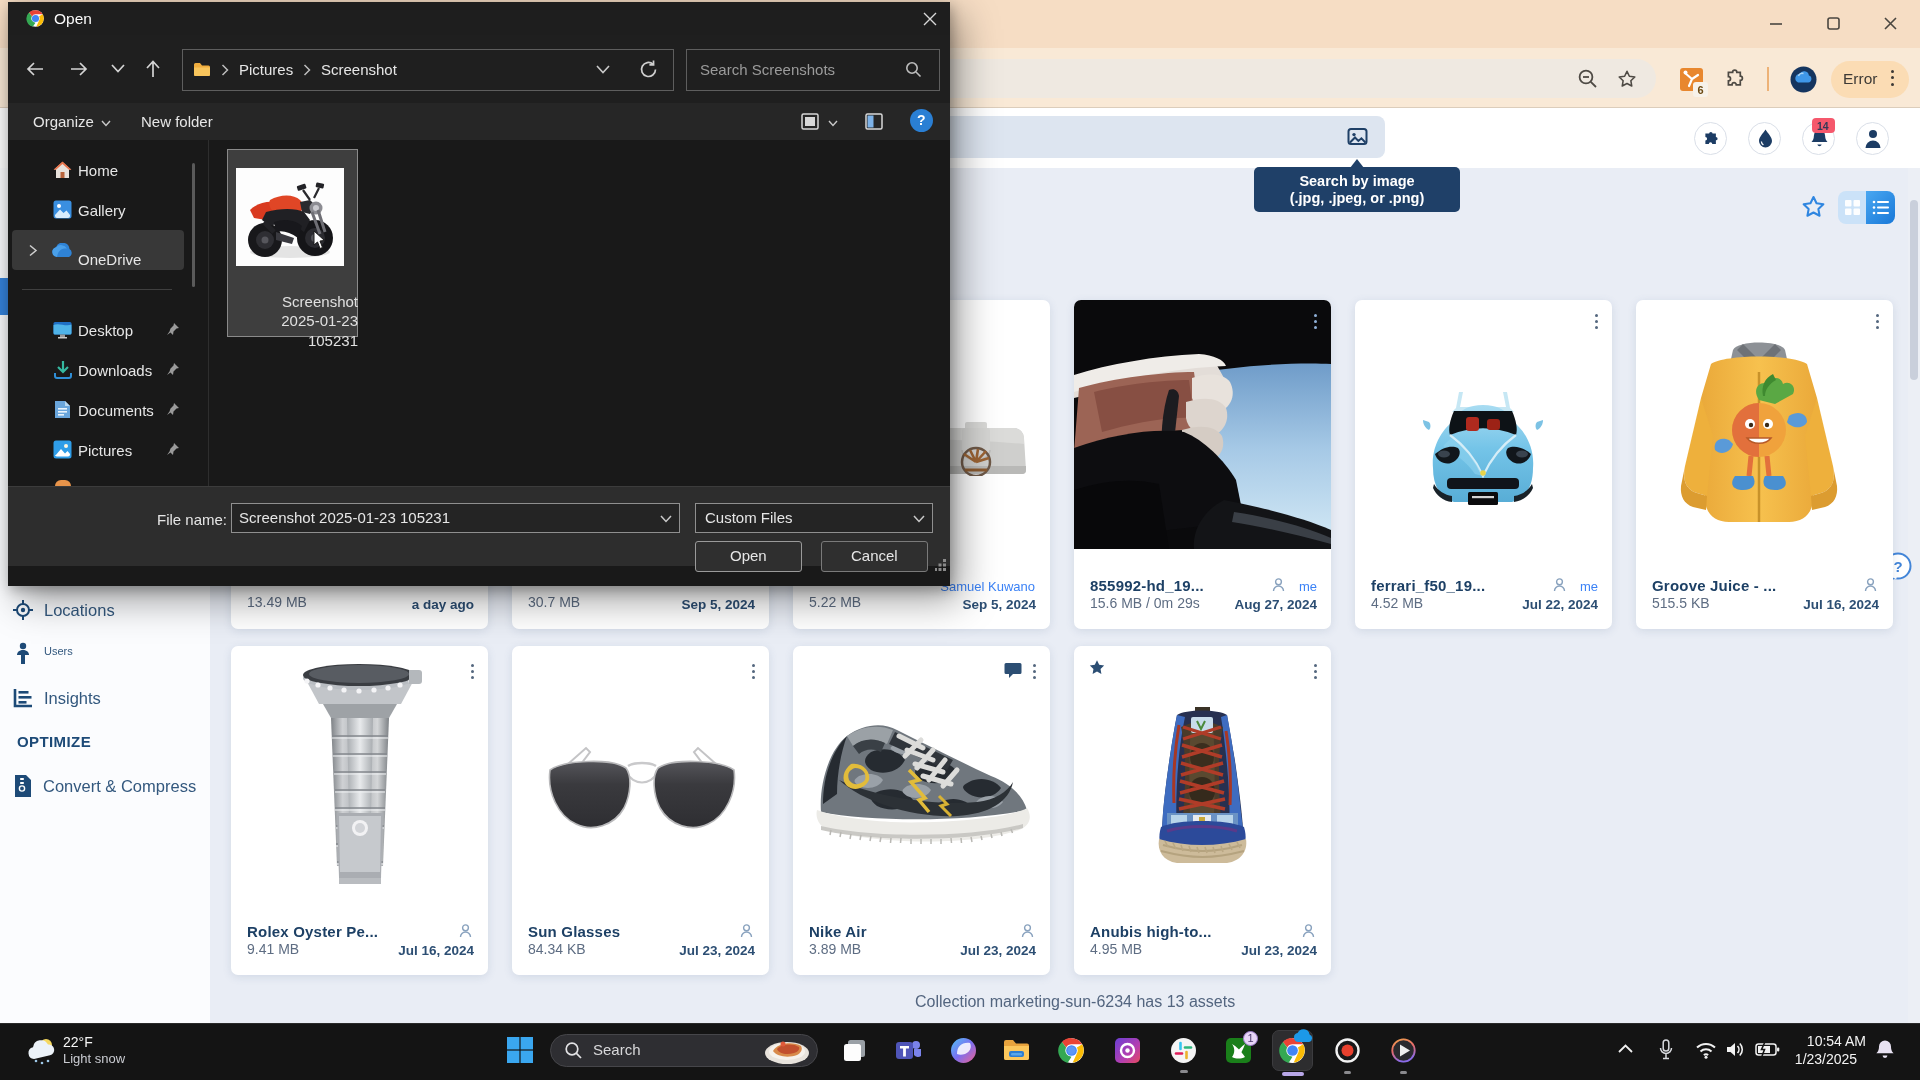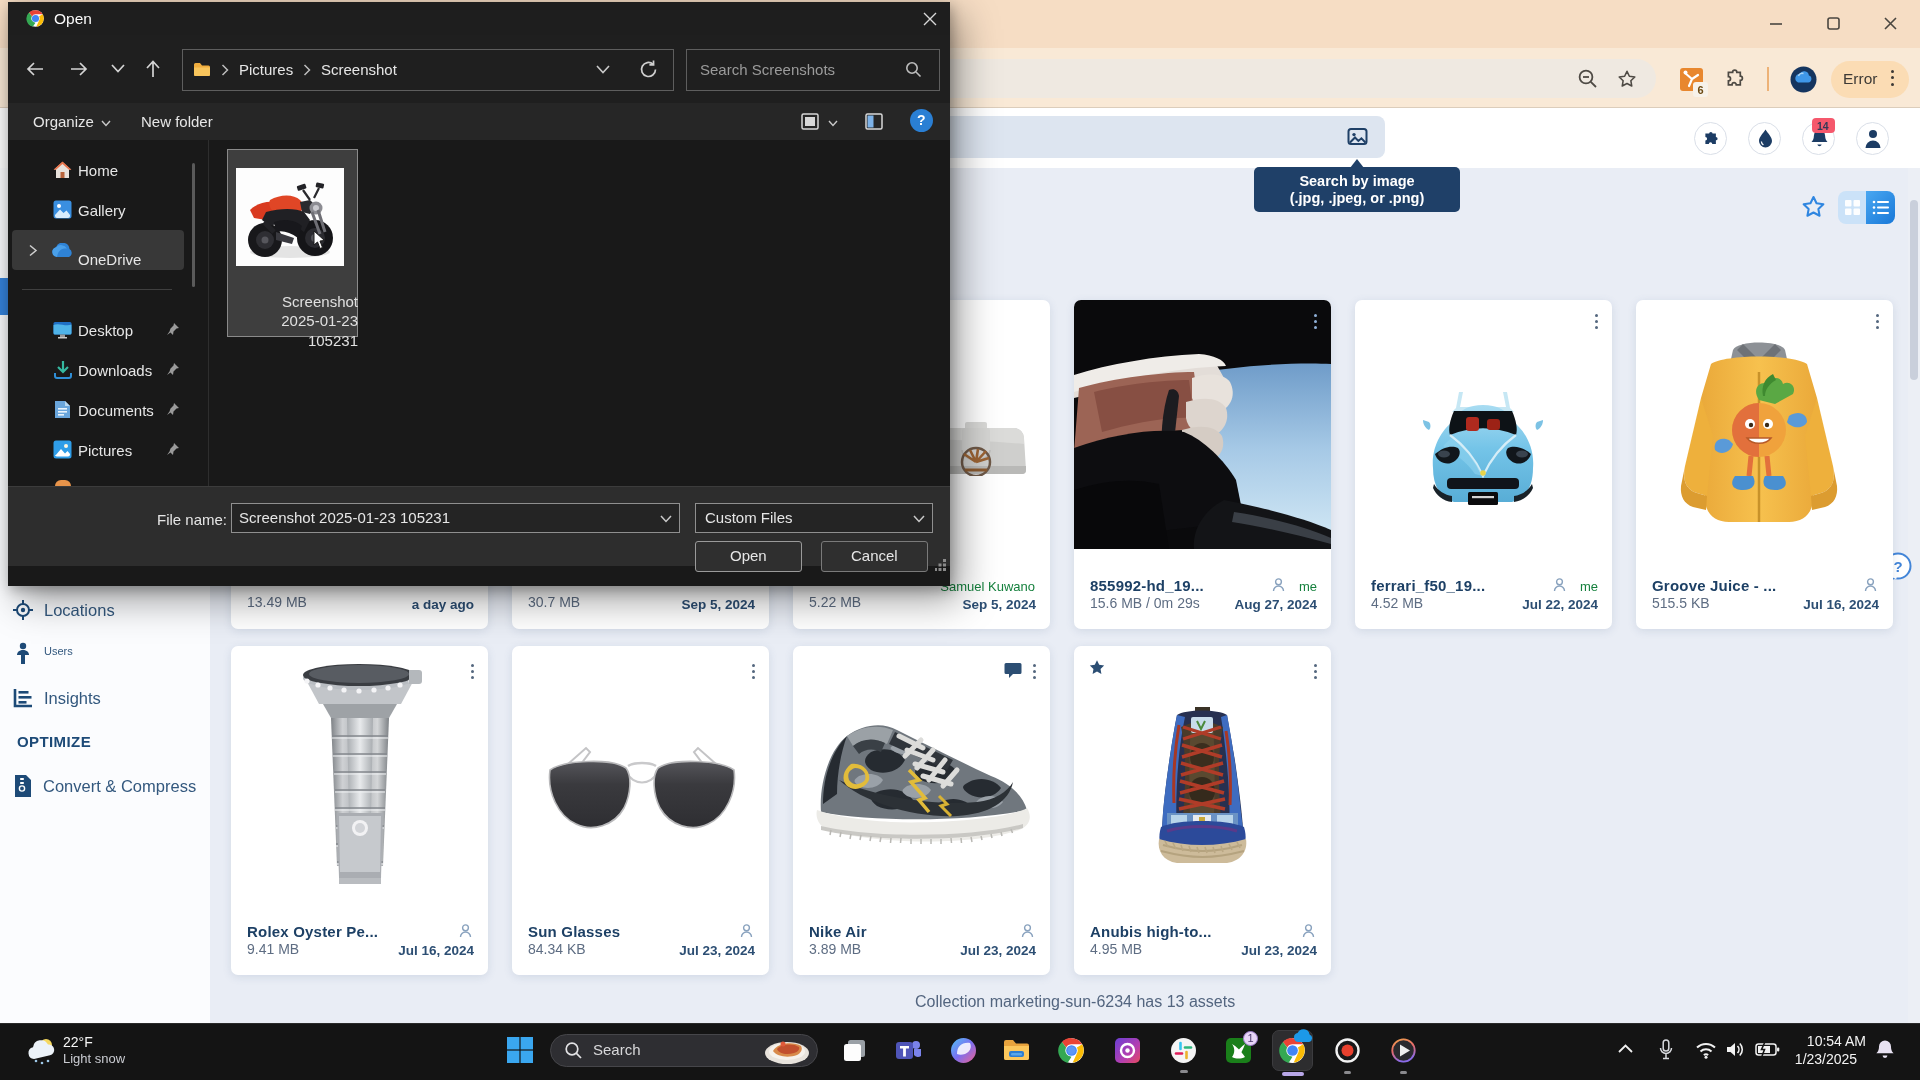--- a/index.html
+++ b/index.html
@@ -11,21 +11,21 @@
   #toolbar { left:0; top:48px; width:1920px; height:60px; background:#f9e9d6; border-bottom:1px solid #dccdbb; }
   #omnibox { left:220px; top:59px; width:1436px; height:39px; border-radius:20px; background:#efe9e1; }
   #pageheader { left:0; top:108px; width:1920px; height:60px; background:#ffffff; }
   #sidebar { left:0; top:168px; width:210px; height:856px; background:#fbfcfe; }
   #content { left:210px; top:168px; width:1710px; height:856px; background:#e9edf5; }
   .circlebtn { width:33px; height:33px; border-radius:50%; background:#fff; border:1px solid #dadfe8; }
   .card { position:absolute; width:257px; background:#ffffff; border-radius:7px; box-shadow:0 2px 8px rgba(90,110,150,0.16); }
   .ctitle { position:absolute; left:16px; font-size:15px; font-weight:bold; color:#1d4065; letter-spacing:0.2px; }
   .csize { position:absolute; left:16px; font-size:14px; color:#5e6d83; }
   .cdate { position:absolute; right:14px; font-size:13.5px; font-weight:bold; color:#2c4e73; }
-  .cme { position:absolute; font-size:13px; color:#15803d; }
+  .cme { position:absolute; font-size:13px; color:#3b82f6; }
   .kebab { position:absolute; width:3px; }
   .kebab div { width:3px; height:3px; border-radius:50%; background:#54677e; margin-bottom:3px; }
   
   #dialog { left:8px; top:2px; width:942px; height:584px; background:#191919; box-shadow:10px 14px 36px rgba(0,0,0,0.38), 2px 4px 12px rgba(0,0,0,0.28); }
   #dlg-title { left:0; top:0; width:942px; height:33px; background:#1e1e1e; }
   #dlg-nav { left:0; top:33px; width:942px; height:68px; background:#1f1f1f; }
   #dlg-tools { left:0; top:101px; width:942px; height:37px; background:#262626; }
   #dlg-body { left:0; top:138px; width:942px; height:346px; background:#191919; }
   #dlg-footer { left:0; top:484px; width:942px; height:80px; background:#2d2d2d; border-top:1px solid #3c3c3c; }
   .dtxt { color:#e6e6e6; font-size:15px; }

